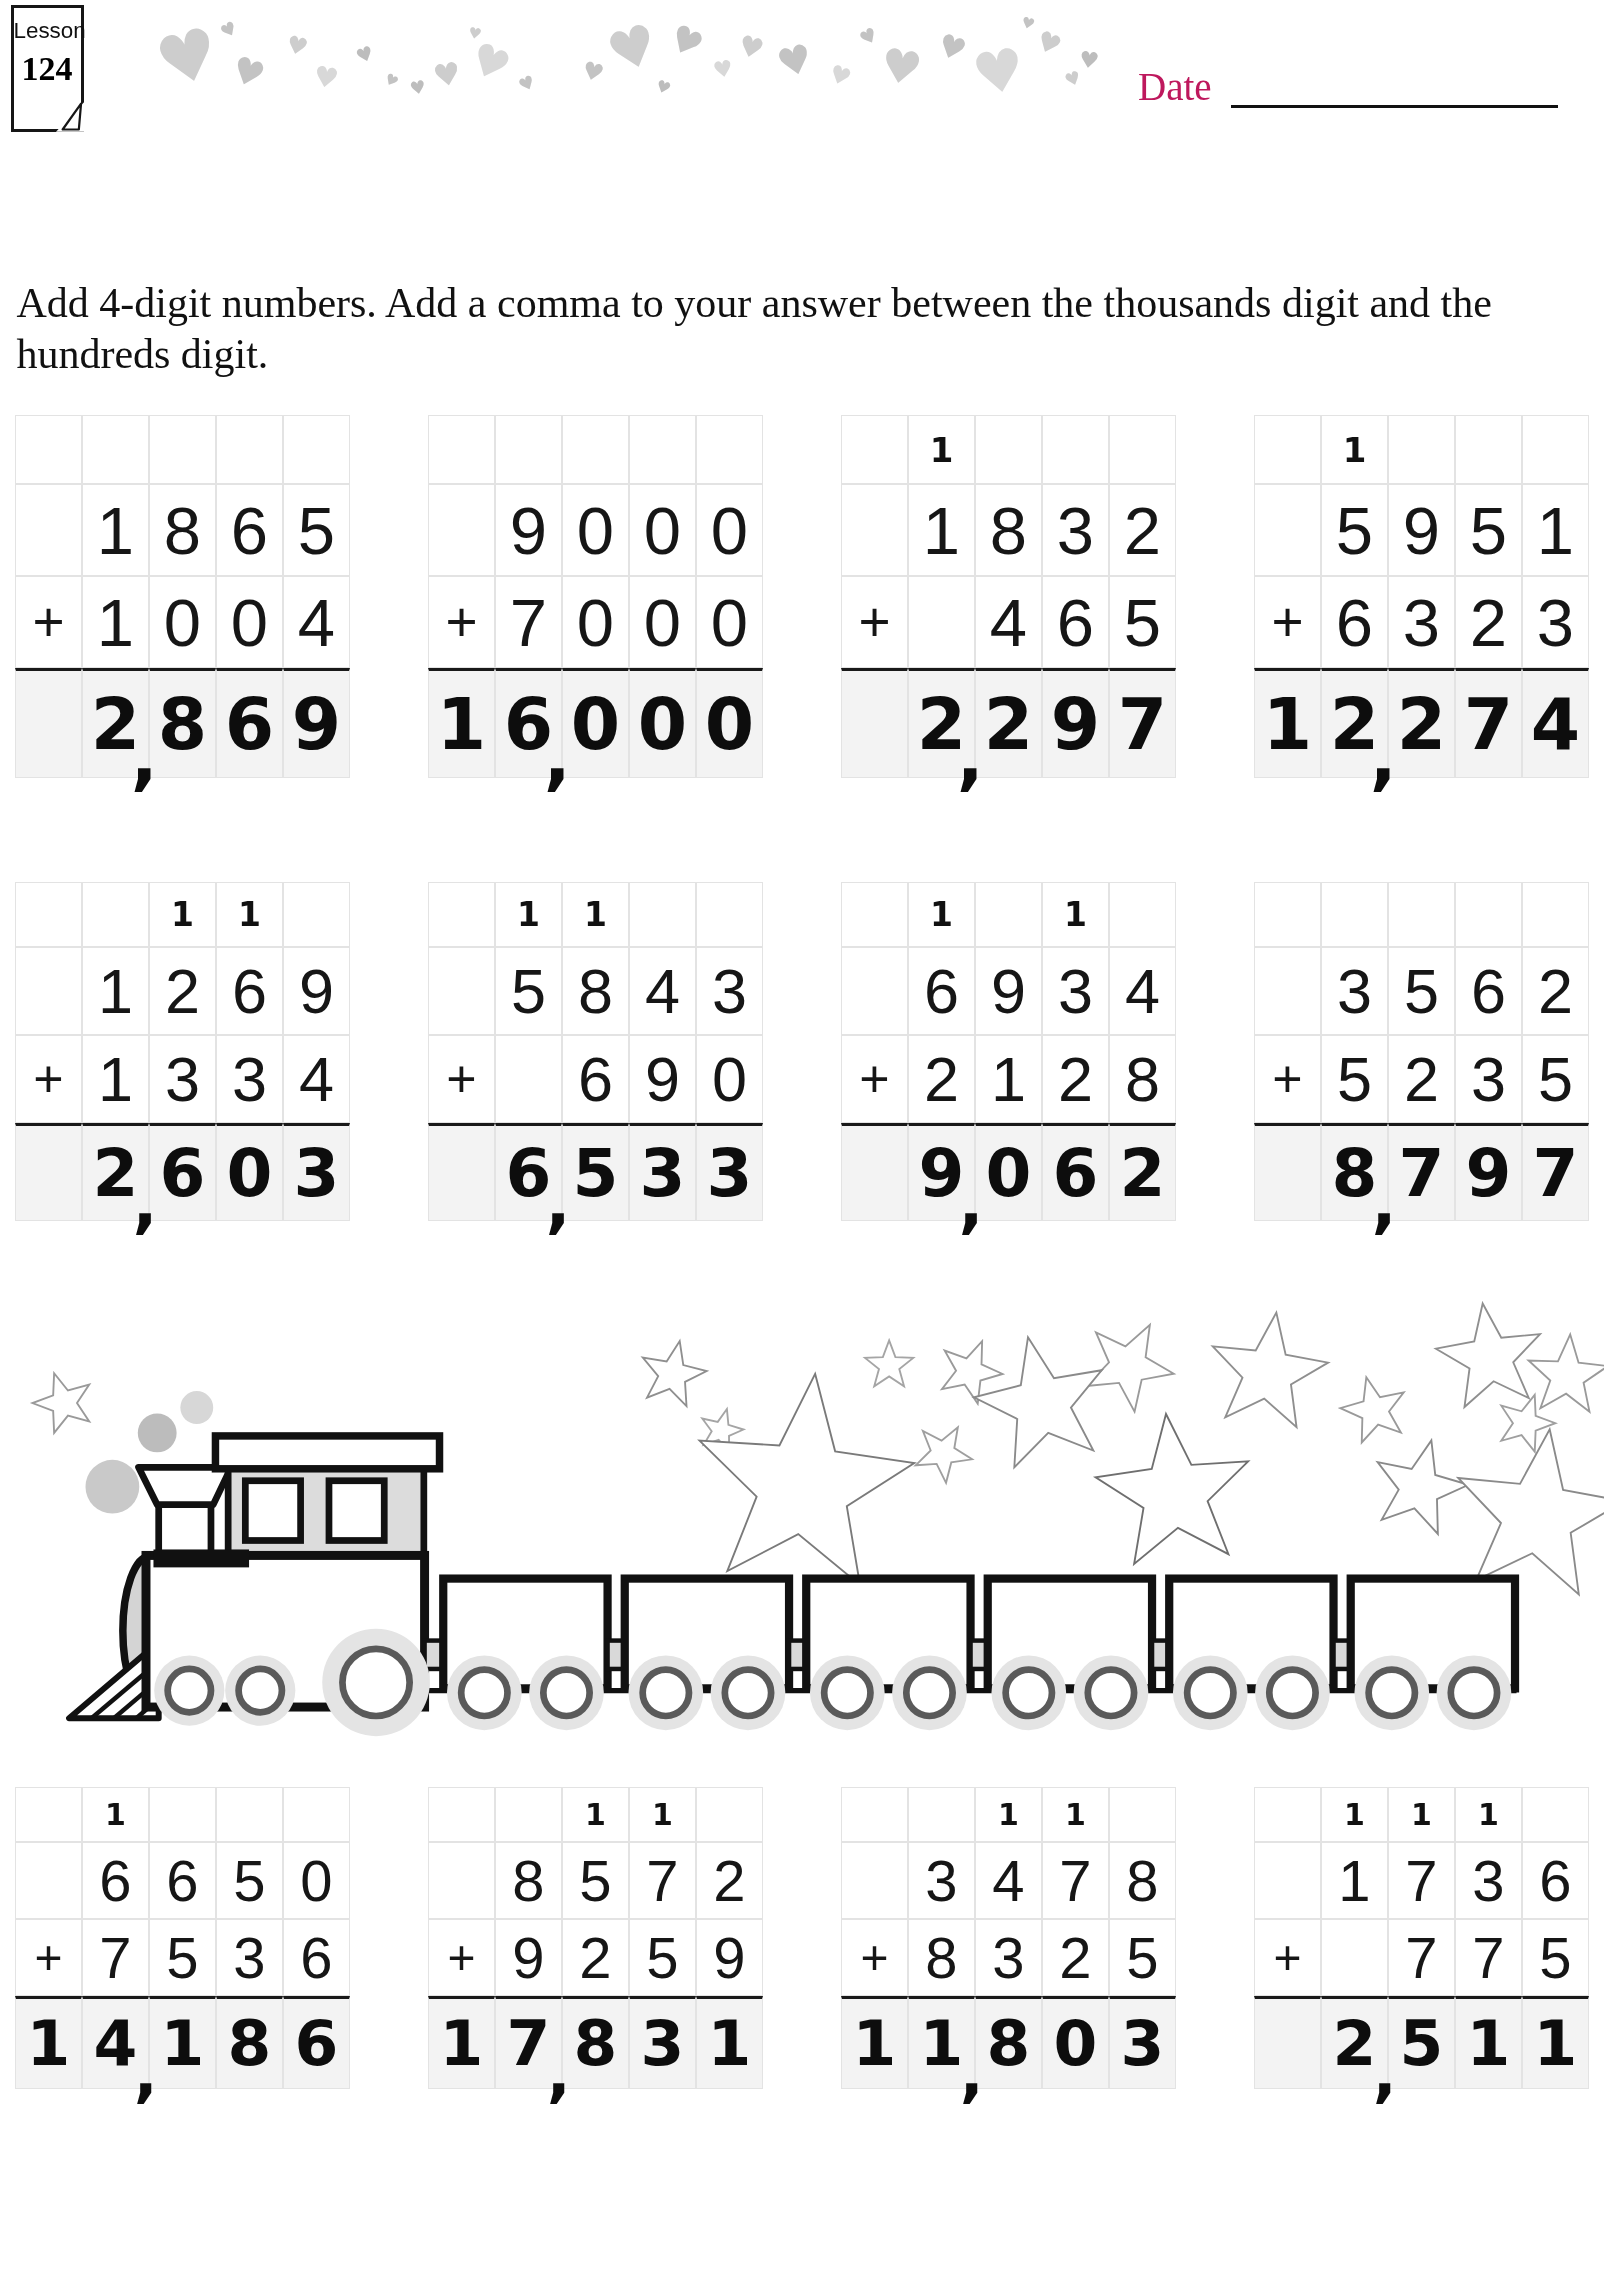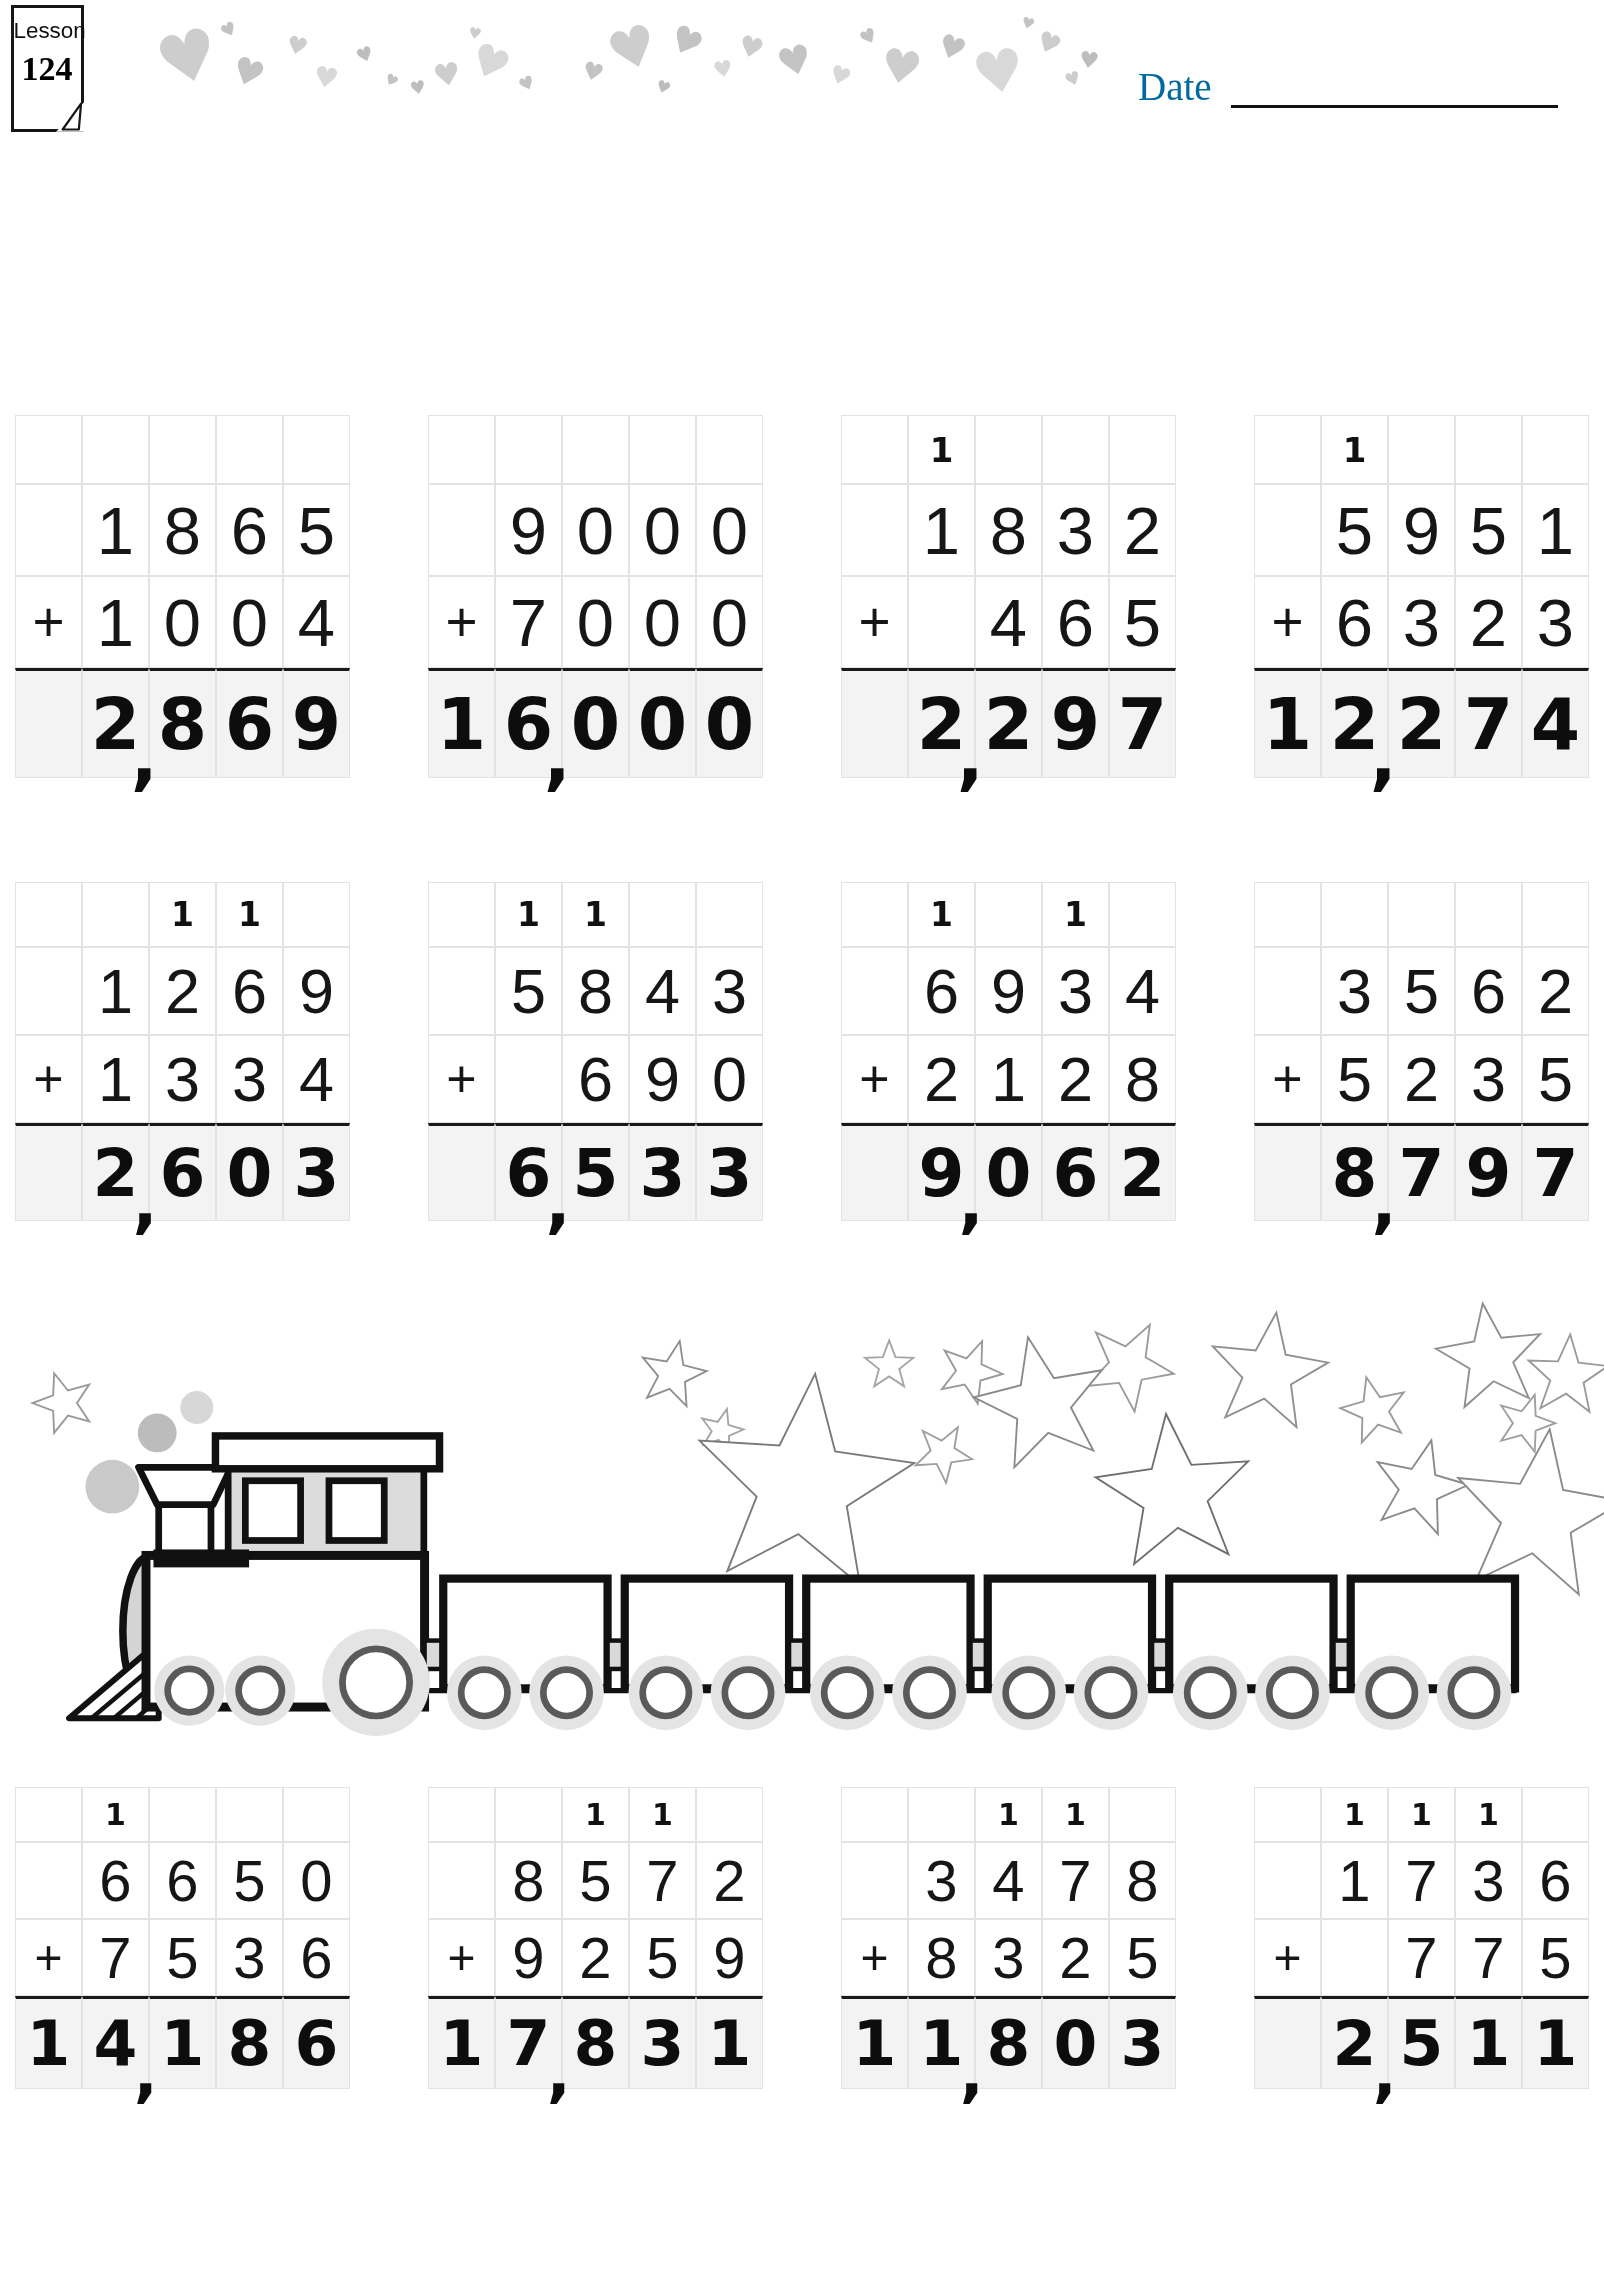--- a/index.html
+++ b/index.html
@@ -12,21 +12,21 @@
   .badge-lesson{margin-top:10.5px;text-align:right;font-family:"Liberation Sans",sans-serif;
                 font-size:22.4px;color:#111;}
   .badge-num{text-align:center;font-family:"Liberation Serif",serif;font-weight:700;
              font-size:34px;margin-top:6px;color:#000;}
   .badge-fold{position:absolute;right:-3px;bottom:-3px;}
 
   .hearts-strip{position:absolute;left:0;top:0;width:1106px;height:134px;pointer-events:none;}
   .heart{position:absolute;font-family:"DejaVu Sans",sans-serif;line-height:1;user-select:none;}
 
   .date-label{position:absolute;left:1138px;top:64px;font-family:"Liberation Serif",serif;
-              font-size:39px;color:#0369a1;}
+              font-size:39px;color:#be185d;}
   .date-line{position:absolute;left:1231px;top:72px;width:327px;height:33px;
              border-bottom:3px solid #111;}
 
   .title{position:absolute;left:0;top:143px;width:1605px;text-align:center;
          font-family:"DejaVu Sans",sans-serif;font-weight:800;font-size:66px;
          letter-spacing:0.7px;color:#0b0b0b;}
 
   .instructions{position:absolute;left:16.4px;top:278px;width:1516px;
                 font-family:"Liberation Serif",serif;font-size:42px;line-height:1.22;color:#111;}
 
@@ -107,20 +107,21 @@
       <div class="heart" style="left: 1049px; top: 43px; font-size: 27px; color: rgb(205, 205, 205); transform: translate(-50%, -50%) rotate(24deg);">♥</div>
       <div class="heart" style="left: 1073px; top: 79px; font-size: 18px; color: rgb(205, 205, 205); transform: translate(-50%, -50%) rotate(-20deg);">♥</div>
       <div class="heart" style="left: 1028px; top: 24px; font-size: 15px; color: rgb(195, 195, 195); transform: translate(-50%, -50%) rotate(15deg);">♥</div>
       <div class="heart" style="left: 1089px; top: 60px; font-size: 22.4px; color: rgb(189, 189, 189); transform: translate(-50%, -50%) rotate(8deg);">♥</div>
     </div>
 
   <div class="date-label">Date</div>
   <div class="date-line"></div>
 
 
+  <div class="instructions">Add 4-digit numbers. Add a comma to your answer between the thousands digit and the hundreds digit.</div>
 
   <div class="prow prow1">
     <div class="problem">
         <div class="cell c-carry"></div>
         <div class="cell c-carry"></div>
         <div class="cell c-carry"></div>
         <div class="cell c-carry"></div>
         <div class="cell c-carry"></div>
         <div class="cell c-digit"></div>
         <div class="cell c-digit">1</div>

